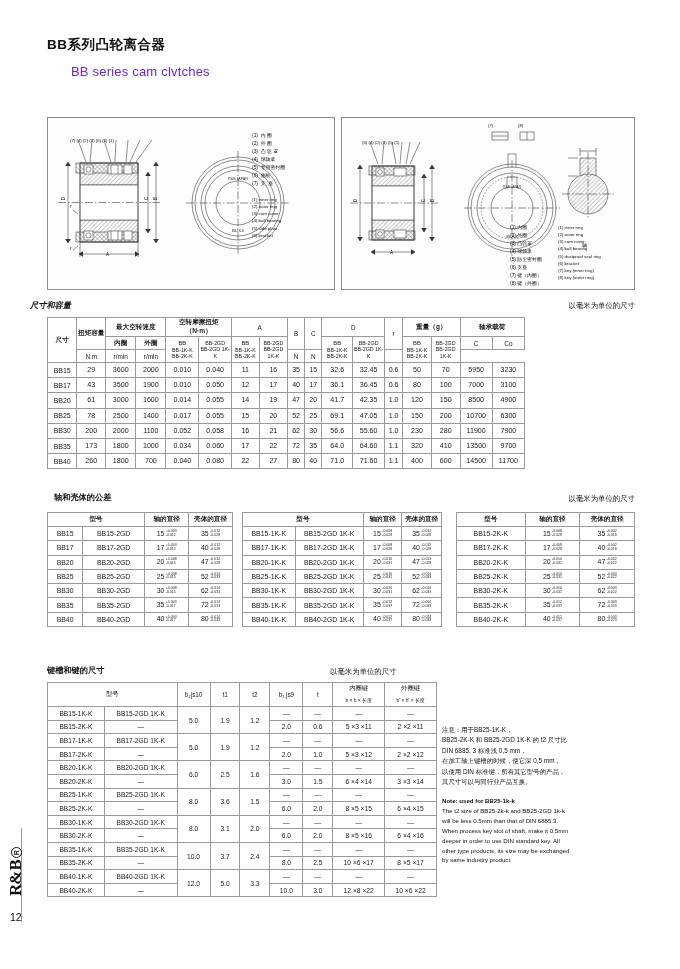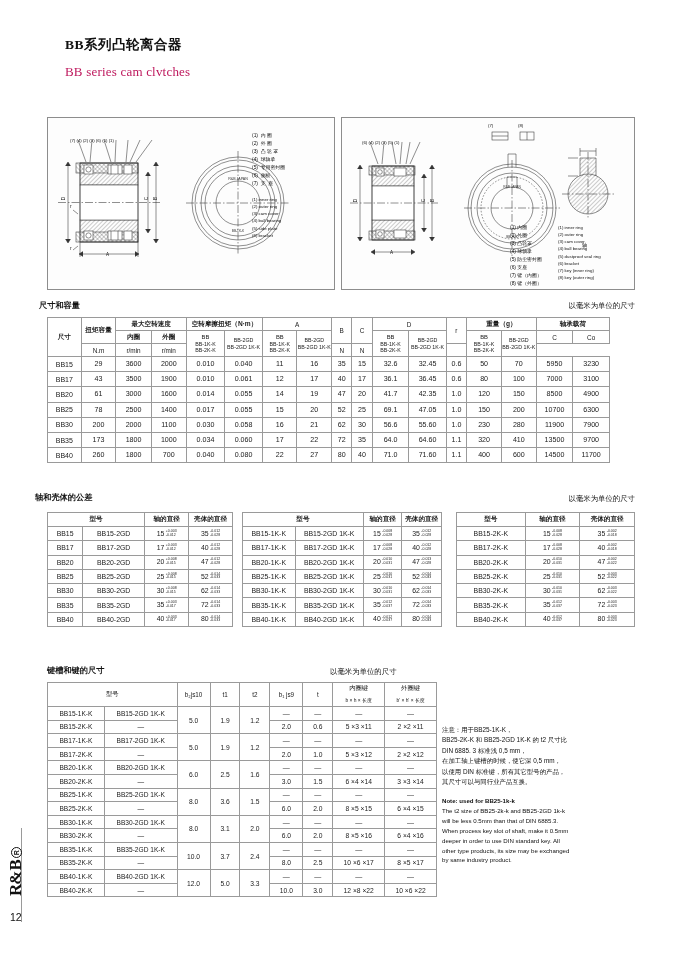--- a/index.html
+++ b/index.html
@@ -8,23 +8,23 @@
     width:680px; height:969px;
     background:#ffffff;
     font-family:"Liberation Sans", sans-serif;
     color:#1a1a1a;
     position:relative;
     overflow:hidden;
   }
   .page { position:absolute; inset:0; background:#fff; }
 
   
-  .title-block { position:absolute; left:65px; top:36px;font-family:Liberation Serif, serif; }
+  .title-block { position:absolute; left:47px; top:36px; }
   .title-cn { font-size:13.5px; font-weight:bold; letter-spacing:.5px; color:#111; }
-  .title-en { font-size:13px; margin-top:10px; color:#be185d; letter-spacing:.2px; }
+  .title-en { font-size:13px; margin-top:10px; color:#6d28d9; letter-spacing:.2px;margin-left:24px; }
 
   
   .dia-wrap { position:absolute; left:47px; top:117px; width:588px; height:173px; display:flex; gap:6px; }
   .dia-box { border:1px solid #8d8d8d; background:#fdfdfd; position:relative; overflow:hidden; }
   .dia-left { width:288px; }
   .dia-right { width:294px; }
 
   .legend { position:absolute; font-size:4.4px; line-height:1.62; color:#111; white-space:pre; }
   .legend.cn { font-size:4.9px; }
   .callout { position:absolute; font-size:4.3px; color:#111; white-space:nowrap; }
@@ -37,21 +37,21 @@
   .sec-unit { position:absolute; font-size:7.4px; color:#111; }
 
   
   table { border-collapse:collapse; background:#fff; }
   table td, table th {
     border:.6px solid #9a9a9a;
     text-align:center; vertical-align:middle;
     font-weight:normal; color:#1a1a1a;
     padding:0;
   }
-  .tbl-main { position:absolute; left:47px; top:317px; width:563px; font-size:6.5px; }
+  .tbl-main { position:absolute; left:47px; top:317px; width:478px; font-size:6.5px; }
   .tbl-main th { height:13px; font-size:6.4px; }
   .tbl-main th.hdr-cn { font-weight:bold; font-size:6.6px; }
   .tbl-main td { height:15.2px; font-size:7.1px; }
   .tbl-main td.first { font-size:7px; }
   .stack { display:block; line-height:1.18; font-size:5.3px; }
   .stack b { display:block; font-weight:normal; }
   .stack .l1 { font-size:5.8px; }
   .nosep { border-bottom:none !important; }
   .notop { border-top:none !important; }
 
@@ -268,21 +268,21 @@
 (2) outer ring
 (3) cam cover
 (4) ball bearing
 (5) dustproof seal ring
 (6) bracket
 (7) key (inner ring)
 (8) key (outer ring)</div>
     </div>
   </div>
 
-  <div class="sec-cn" style="left:39px; top:300px;">尺寸和容量</div>
+  <div class="sec-cn" style="left:30px; top:300px;font-style:italic;">尺寸和容量</div>
   <div class="sec-unit" style="right:45px; top:301px;">以毫米为单位的尺寸</div>
 
   <table class="tbl-main">
     <colgroup>
       <col style="width:36px">
         <col style="width:38px">
         <col style="width:38px">
         <col style="width:38px">
       <col style="width:41px">
         <col style="width:41px">
@@ -397,21 +397,21 @@
           <td>70</td>
           <td>5950</td>
           <td>3230</td>
         </tr>
         <tr>
           <td class="first">BB17</td>
           <td>43</td>
           <td>3500</td>
           <td>1900</td>
           <td>0.010</td>
-          <td>0.061</td>
+          <td>0.050</td>
           <td>12</td>
           <td>17</td>
           <td>40</td>
           <td>17</td>
           <td>36.1</td>
           <td>36.45</td>
           <td>0.6</td>
           <td>80</td>
           <td>100</td>
           <td>7000</td>
@@ -453,21 +453,21 @@
           <td>150</td>
           <td>200</td>
           <td>10700</td>
           <td>6300</td>
         </tr>
         <tr>
           <td class="first">BB30</td>
           <td>200</td>
           <td>2000</td>
           <td>1100</td>
-          <td>0.030</td>
+          <td>0.052</td>
           <td>0.058</td>
           <td>16</td>
           <td>21</td>
           <td>62</td>
           <td>30</td>
           <td>56.6</td>
           <td>55.60</td>
           <td>1.0</td>
           <td>230</td>
           <td>280</td>
@@ -508,21 +508,21 @@
           <td>71.60</td>
           <td>1.1</td>
           <td>400</td>
           <td>600</td>
           <td>14500</td>
           <td>11700</td>
         </tr>
       </tbody>
   </table>
 
-  <div class="sec-cn" style="left:35px; top:492px;">轴和壳体的公差</div>
+  <div class="sec-cn" style="left:54px; top:492px;">轴和壳体的公差</div>
   <div class="sec-unit" style="right:45px; top:494px;">以毫米为单位的尺寸</div>
 
   <div class="tol-group" style="left:47px; width:186px;">
     <table>
       <colgroup>
           <col style="width:36px">
           <col style="width:64px">
           <col style="width:45px">
           <col style="width:45px">
         </colgroup>

